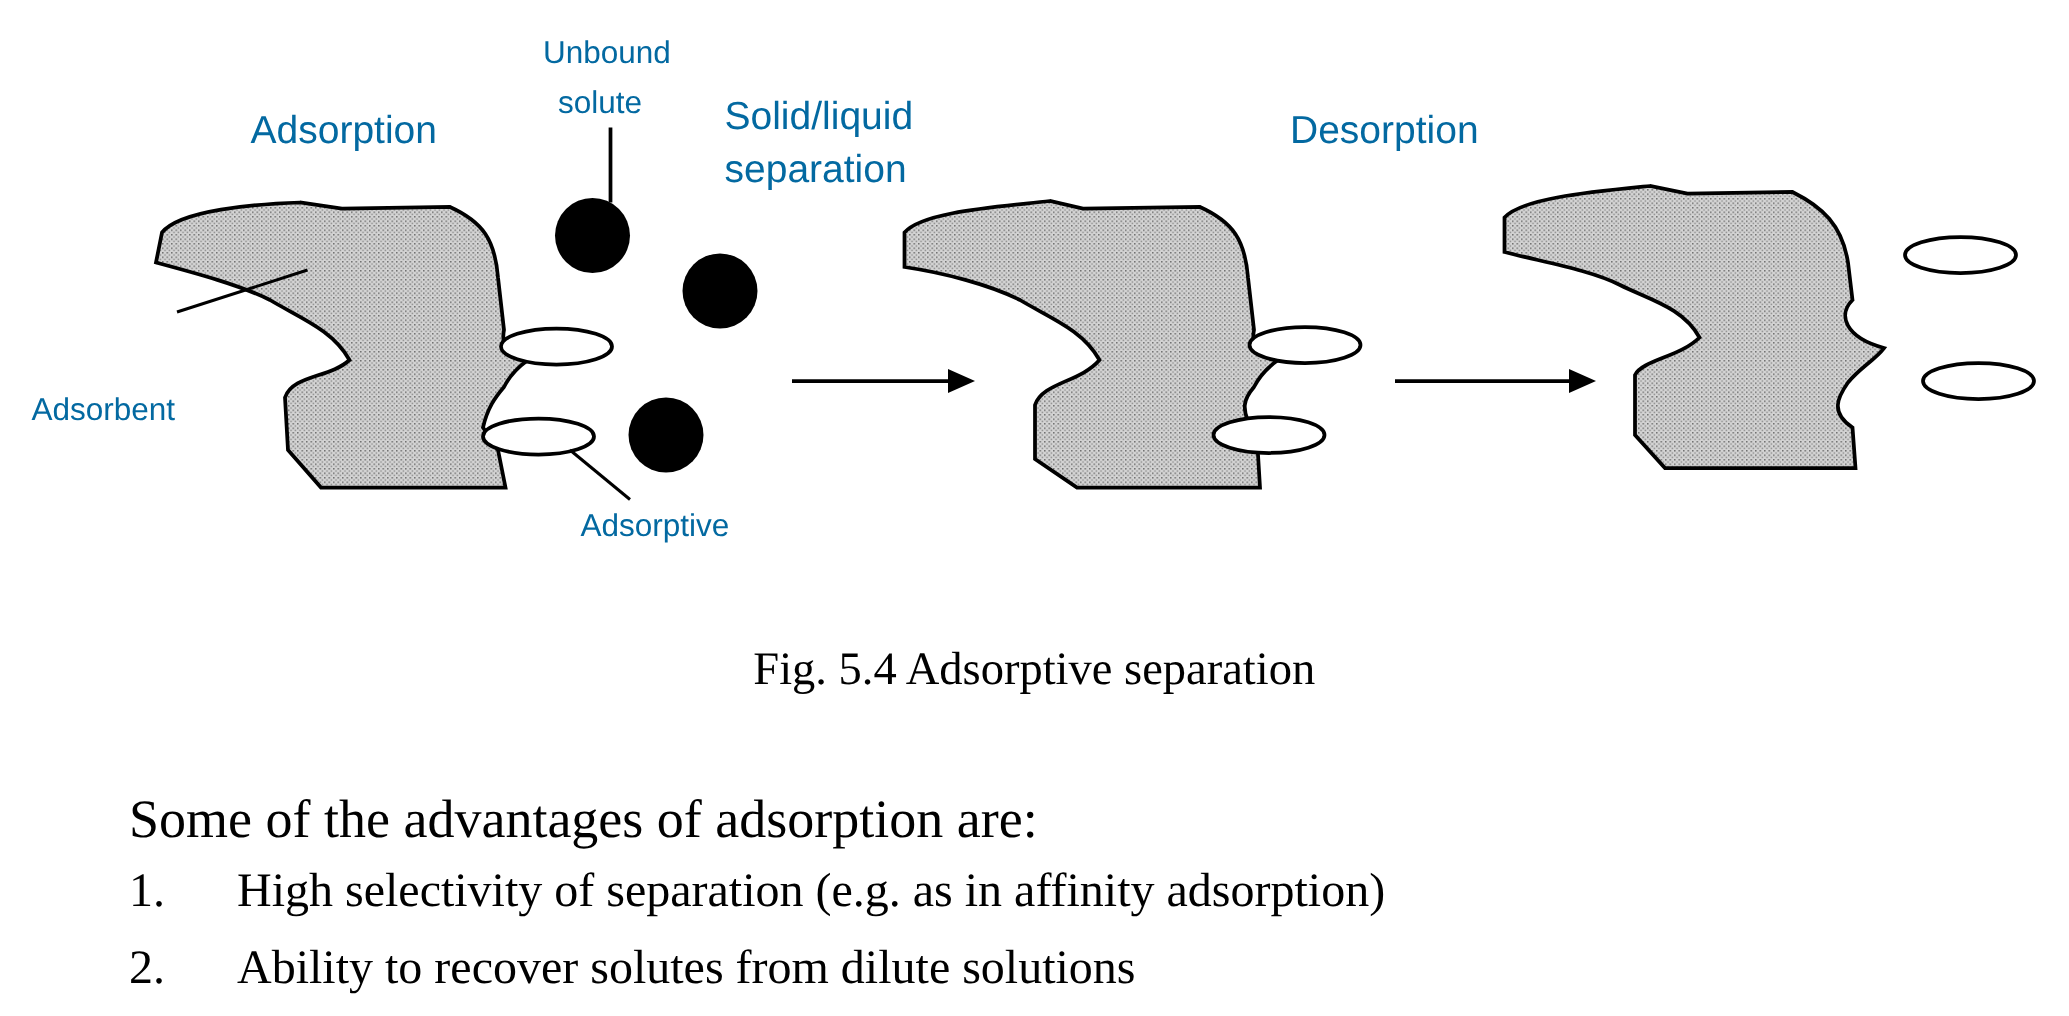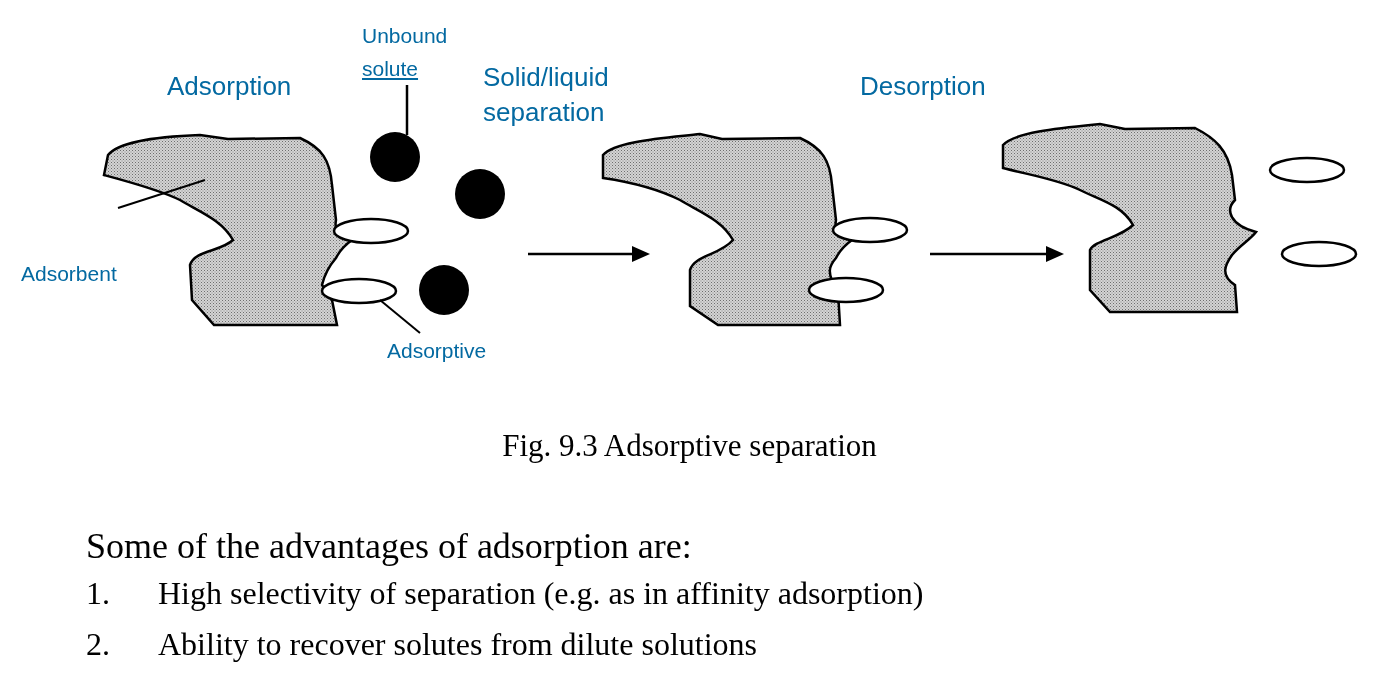--- a/index.html
+++ b/index.html
@@ -57,29 +57,29 @@
 
     <g>
       <path d="M1003,145 C1015,132 1060,128 1100,124 L1125,129 L1195,128 C1215,138 1228,150 1232,175 L1235,200 C1225,210 1230,225 1256,232 C1250,240 1240,245 1232,255 C1225,265 1220,275 1235,285 L1237,312 L1110,312 L1090,290 L1090,250 C1095,240 1120,238 1133,225 C1122,205 1100,200 1080,190 C1060,180 1030,175 1003,168 Z" fill="url(#dots)" stroke="#000" stroke-width="2.5"></path>
     </g>
     <ellipse cx="1307" cy="170" rx="37" ry="12" fill="#fff" stroke="#000" stroke-width="2.5"></ellipse>
     <ellipse cx="1319" cy="254" rx="37" ry="12" fill="#fff" stroke="#000" stroke-width="2.5"></ellipse>
   </svg>
 
   <div class="lbl lbl-lg" style="left:167px; top:73px;">Adsorption</div>
   <div class="lbl lbl-sm" style="left:362px; top:25px;">Unbound</div>
-  <div class="lbl lbl-sm" style="left:362px; top:58px;text-decoration:underline;">solute</div>
+  <div class="lbl lbl-sm" style="left:372px; top:58px;">solute</div>
   <div class="lbl lbl-lg" style="left:483px; top:64px;">Solid/liquid</div>
   <div class="lbl lbl-lg" style="left:483px; top:99px;">separation</div>
   <div class="lbl lbl-lg" style="left:860px; top:73px;">Desorption</div>
   <div class="lbl lbl-sm" style="left:21px; top:231px;margin-top:32px;">Adsorbent</div>
   <div class="lbl lbl-sm" style="left:387px; top:340px;">Adsorptive</div>
 </div>
 
-<div class="caption">Fig. 9.3 Adsorptive separation</div>
+<div class="caption">Fig. 5.4 Adsorptive separation</div>
 
 <div class="intro">Some of the advantages of adsorption are:</div>
 
 <div class="item" style="top:575px;">
   <span class="num">1.</span><span>High selectivity of separation (e.g. as in affinity adsorption)</span>
 </div>
 <div class="item" style="top:626px;">
   <span class="num">2.</span><span>Ability to recover solutes from dilute solutions</span>
 </div>
 

